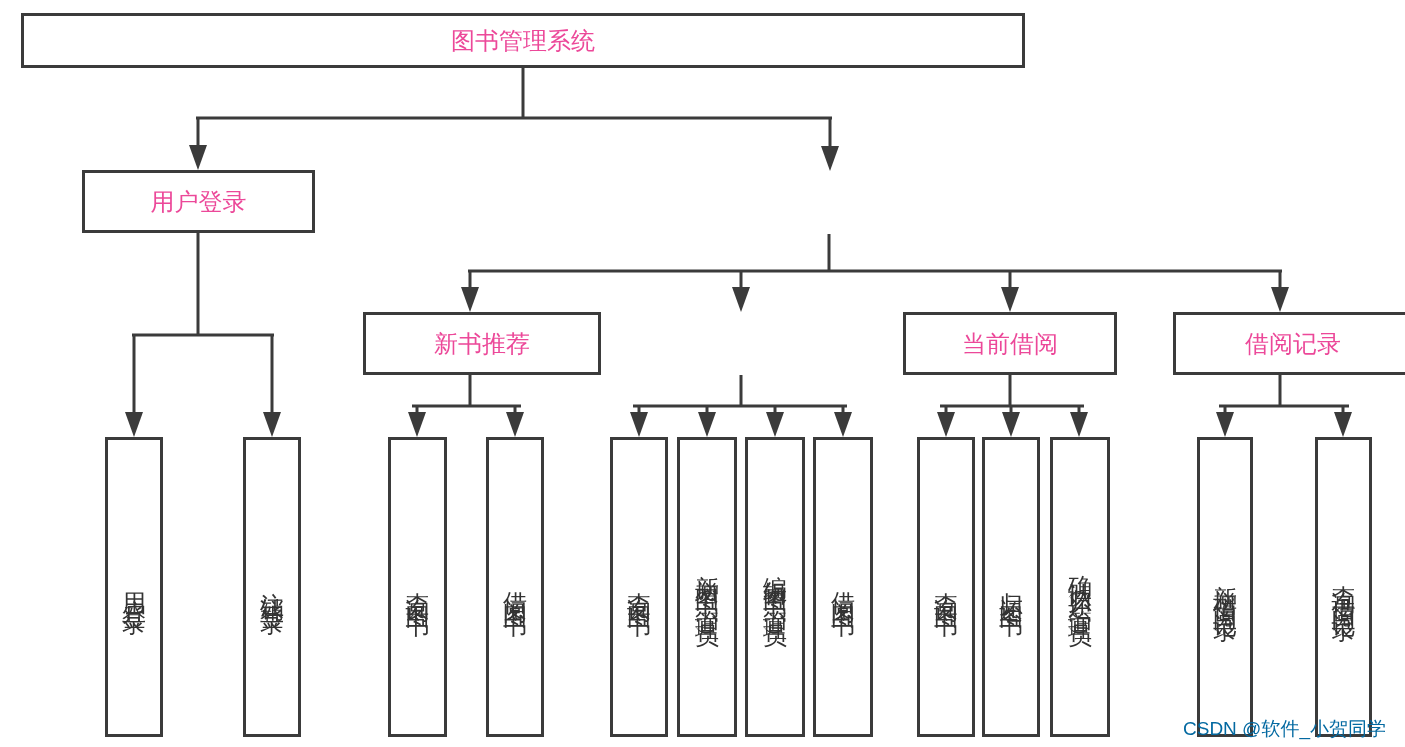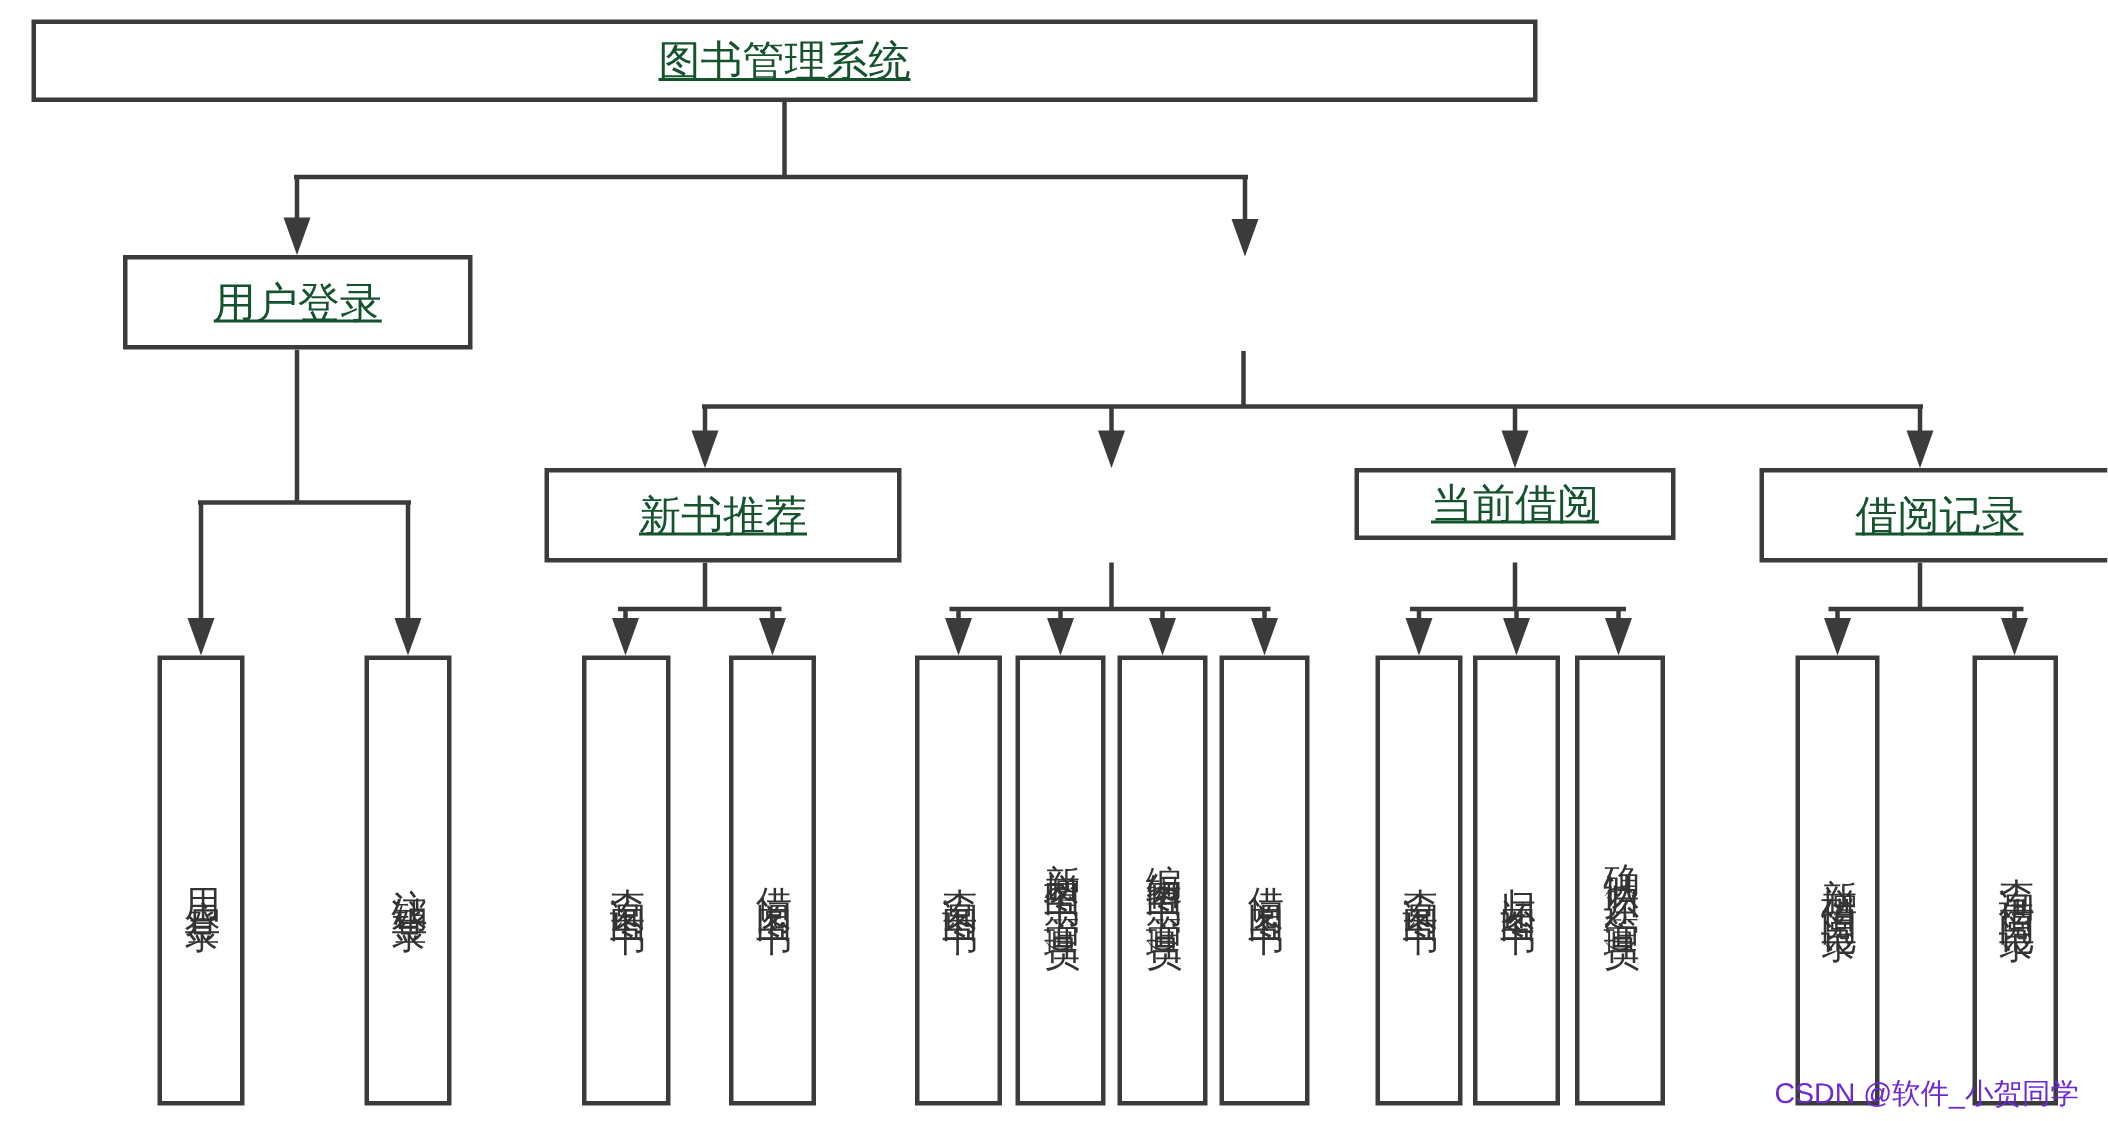--- a/index.html
+++ b/index.html
@@ -23,40 +23,39 @@
     position: absolute;
     box-sizing: border-box;
     background: #ffffff;
     border: 3px solid #3b3b3b;
     display: flex;
     align-items: center;
     justify-content: center;
     color: #333333;
   }
   .h-label {
-    font-size: 28px;
+    font-size: 24px;
     white-space: nowrap;
-    color: #14532d;
-    text-decoration: underline;
+    color: #ec4899;
   }
   .v-label {
     writing-mode: vertical-rl;
     text-orientation: mixed;
     font-size: 24px;
     line-height: 1;
     letter-spacing: 7px;
     color: #333333;
     white-space: nowrap;
   }
   .watermark {
     position: absolute;
     left: 1183px;
     top: 716px;
     font-size: 19px;
-    color: #6d28d9;
+    color: #0369a1;
     white-space: nowrap;
     z-index: 5;
   }
 </style>
 </head>
 <body>
 
 <div class="canvas">
 
   <svg class="edges" viewBox="0 0 1405 747" xmlns="http://www.w3.org/2000/svg">
@@ -125,21 +124,21 @@
     <span class="h-label">图书管理系统</span>
   </div>
 
   <div class="node" style="left:82px; top:170px; width:233px; height:63px;">
     <span class="h-label">用户登录</span>
   </div>
 
   <div class="node" style="left:363px; top:312px; width:238px; height:63px;">
     <span class="h-label">新书推荐</span>
   </div>
-  <div class="node" style="left:903px; top:312px; width:214px; height:48px;">
+  <div class="node" style="left:903px; top:312px; width:214px; height:63px;">
     <span class="h-label">当前借阅</span>
   </div>
   <div class="node" style="left:1173px; top:312px; width:240px; height:63px;">
     <span class="h-label">借阅记录</span>
   </div>
 
   <div class="node" style="left:105px; top:437px; width:58px; height:300px;">
     <span class="v-label">用户登录</span>
   </div>
   <div class="node" style="left:243px; top:437px; width:58px; height:300px;">

